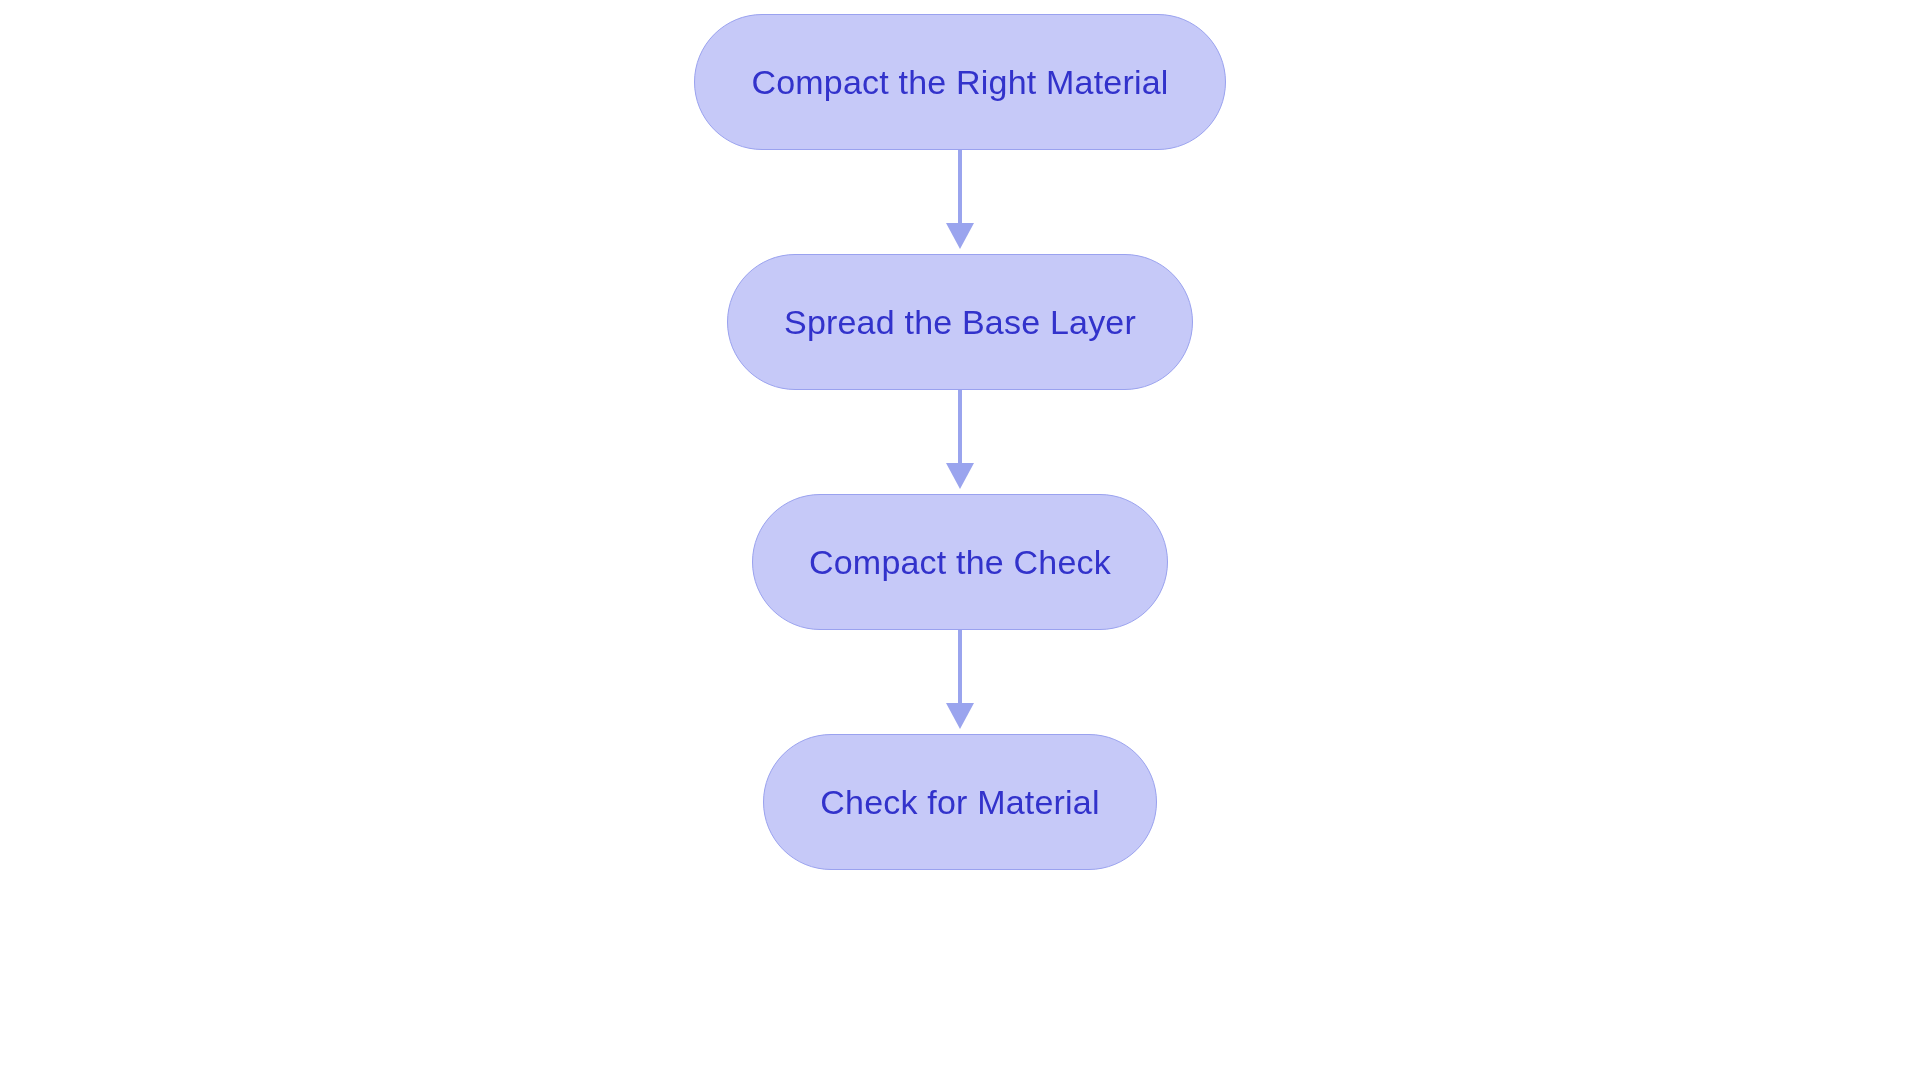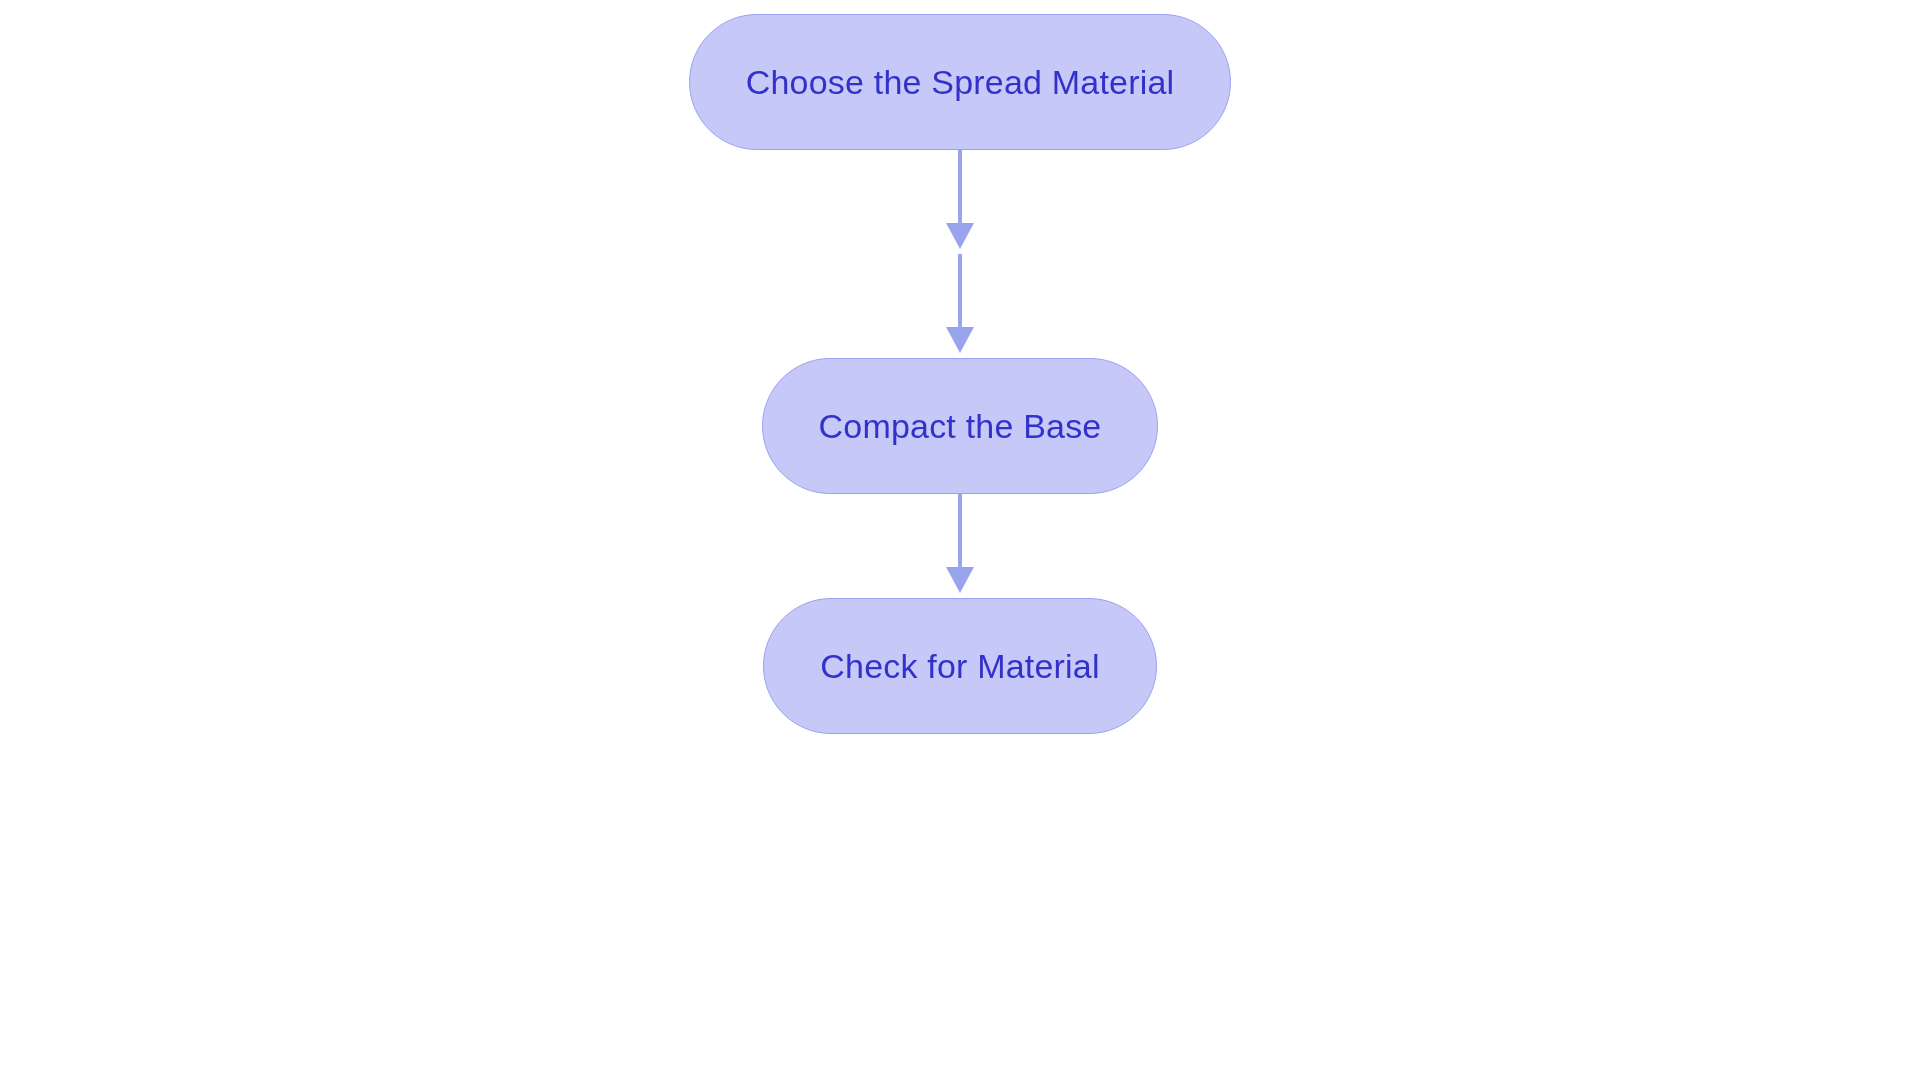--- a/index.html
+++ b/index.html
@@ -83,36 +83,39 @@
 </style>
 </head>
 <body>
 
 <div id="flow-root">
   <div class="flow-column">
 
     <div class="spacer-top"></div>
 
     <div class="node">
-      <span>Choose the Spread Material</span>
+      <span>Compact the Right Material</span>
     </div>
 
     <div class="edge">
       <div class="edge-line"></div>
       <div class="edge-head"></div>
     </div>
 
+    <div class="node">
+      <span>Spread the Base Layer</span>
+    </div>
 
     <div class="edge">
       <div class="edge-line"></div>
       <div class="edge-head"></div>
     </div>
 
     <div class="node">
-      <span>Compact the Base</span>
+      <span>Compact the Check</span>
     </div>
 
     <div class="edge">
       <div class="edge-line"></div>
       <div class="edge-head"></div>
     </div>
 
     <div class="node">
       <span>Check for Material</span>
     </div>

